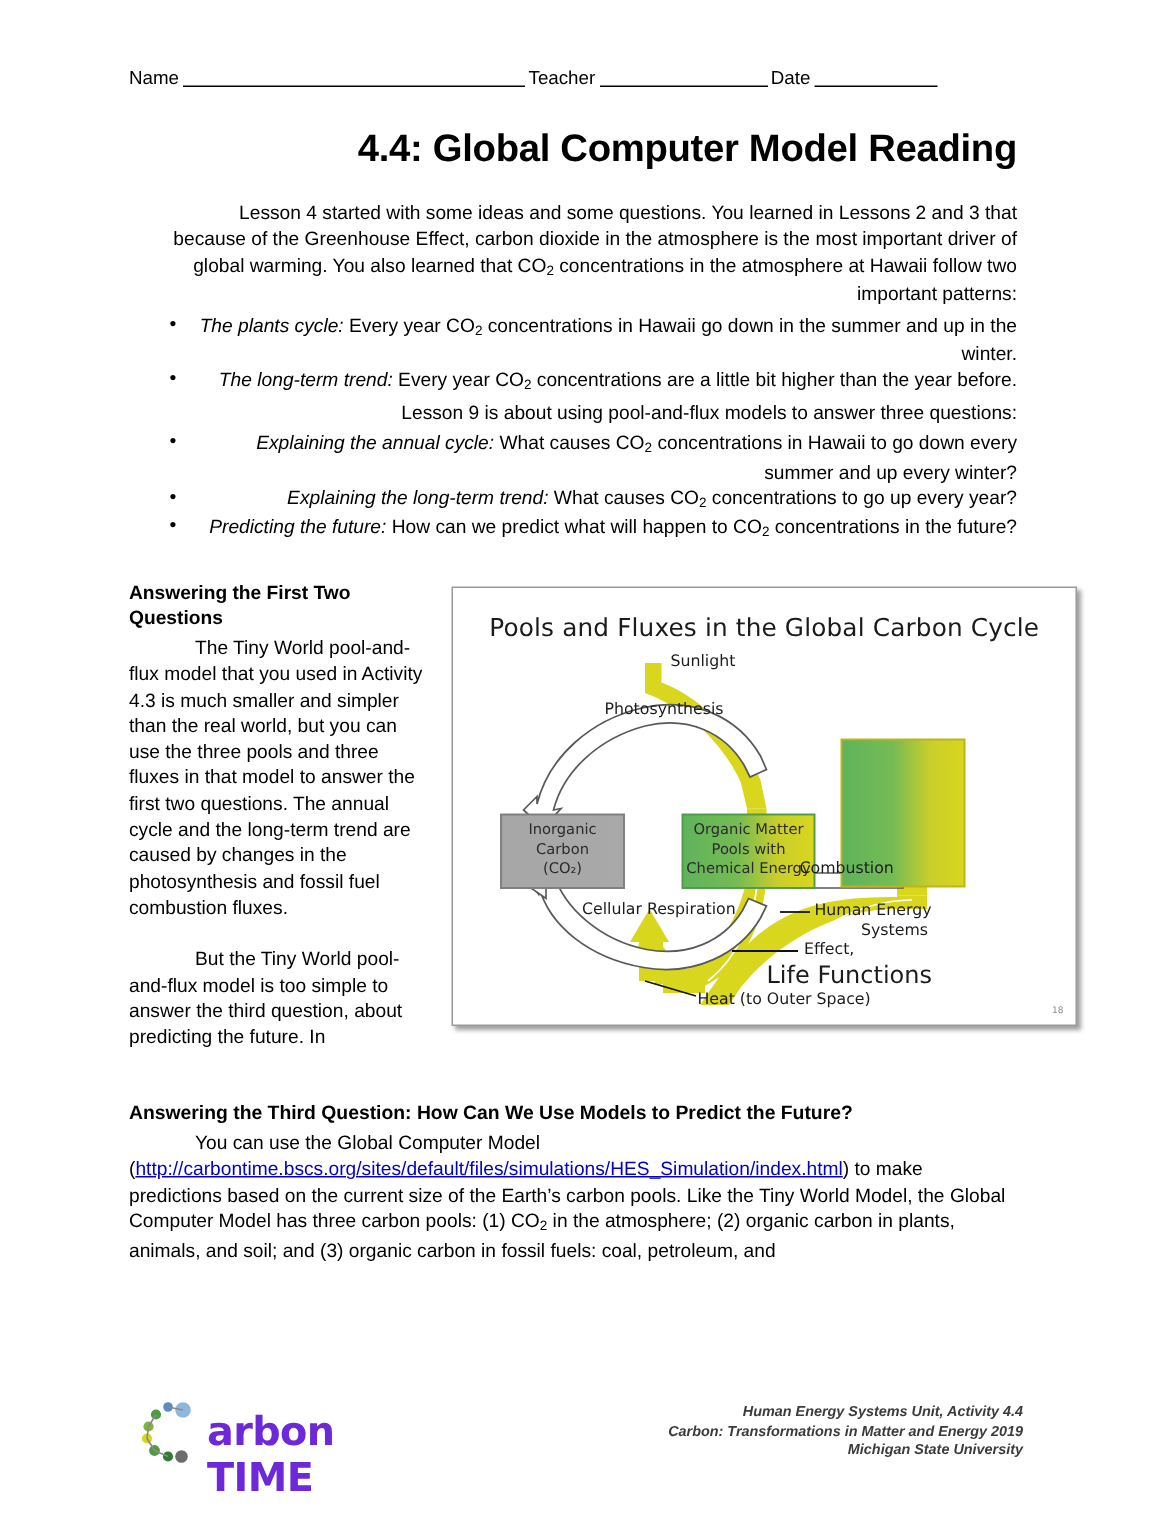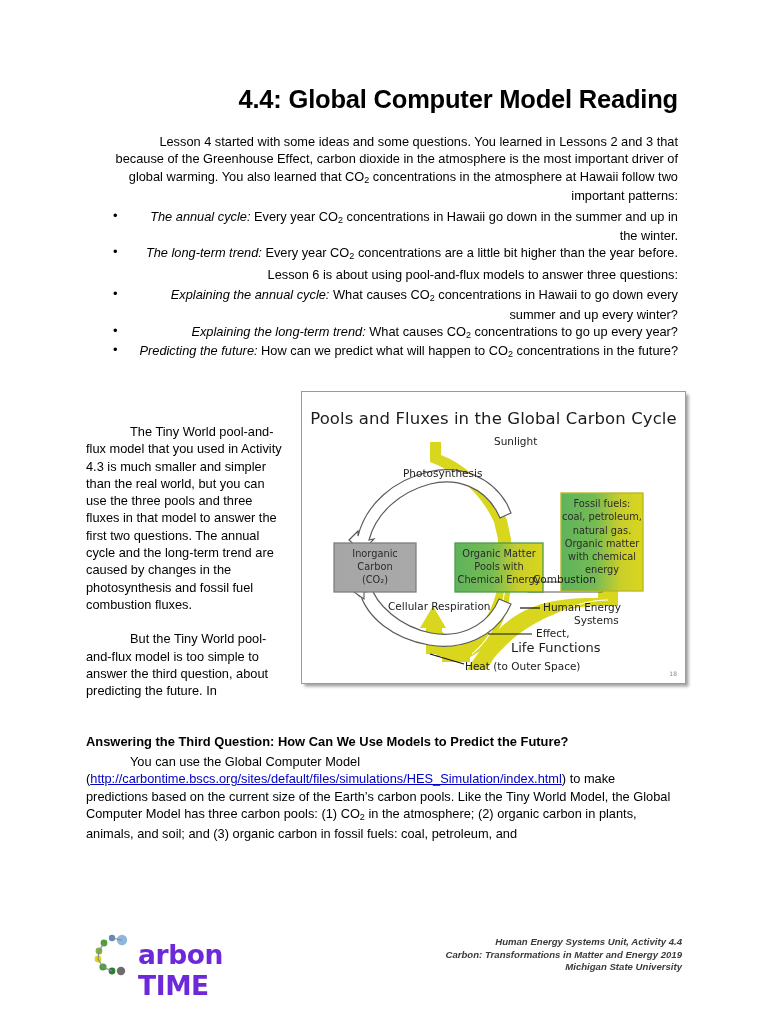--- a/index.html
+++ b/index.html
@@ -93,21 +93,21 @@
   .third-body {
     position: absolute; left: 86px; top: 753px; width: 592px;
     font-size: 12.8px; line-height: 17.4px;
   }
   .third-body p { margin: 0; }
   a.link { color: #0000c8; text-decoration: underline; }
 
   
   .figure {
     position: absolute; left: 301px; top: 391px;
-    width: 385px; height: 293px;
+    width: 417px; height: 293px;
     background: #fff;
     border: 1px solid #9a9a9a;
     box-shadow: 2.5px 2.5px 3px rgba(0,0,0,0.38);
     overflow: hidden;
   }
   .fig-title {
     position: absolute; left: 0; top: 17px; width: 100%;
     text-align: center;
     font-size: 16.5px;
     color: #1b1b1b;
@@ -144,40 +144,49 @@
     font-size: 9.6px; line-height: 12.6px;
     font-style: italic; font-weight: bold;
     color: #3b3b3b;
   }
 </style>
 </head>
 <body>
 
 <div class="page">
 
+  <div class="headerline">
+    <span class="hl-label">Name</span>
+    <span class="hl-rule name"></span>
+    <span class="hl-label">Teacher</span>
+    <span class="hl-rule teach"></span>
+    <span class="hl-label">Date</span>
+    <span class="hl-rule date"></span>
+  </div>
 
   <div class="doc-title">4.4: Global Computer Model Reading</div>
 
   <div class="body-col">
     <p class="indent"><span>Lesson 4 started with some ideas and some questions.  You learned in Lessons 2 and 3 that because of the Greenhouse Effect, carbon dioxide in the atmosphere is the most important driver of global warming.  You also learned that CO</span><sub>2</sub><span> concentrations in the atmosphere at Hawaii follow two important patterns:</span></p>
 
     <ul class="bullets">
-      <li><span class="it">The annual cycle:</span><span> Every year CO</span><sub>2</sub><span> concentrations in Hawaii go down in the summer and up in the winter.</span></li>
+      <li><span class="it">The plants cycle:</span><span> Every year CO</span><sub>2</sub><span> concentrations in Hawaii go down in the summer and up in the winter.</span></li>
       <li><span class="it">The long-term trend:</span><span> Every year CO</span><sub>2</sub><span> concentrations are a little bit higher than the year before.</span></li>
     </ul>
 
-    <p class="indent" style="margin-top:2px;">Lesson 6 is about using pool-and-flux models to answer three questions:</p>
+    <p class="indent" style="margin-top:2px;">Lesson 9 is about using pool-and-flux models to answer three questions:</p>
 
     <ul class="bullets">
       <li><span class="it">Explaining the annual cycle:</span><span> What causes CO</span><sub>2</sub><span> concentrations in Hawaii to go down every summer and up every winter?</span></li>
       <li><span class="it">Explaining the long-term trend:</span><span> What causes CO</span><sub>2</sub><span> concentrations to go up every year?</span></li>
       <li><span class="it">Predicting the future:</span><span> How can we predict what will happen to CO</span><sub>2</sub><span> concentrations in the future?</span></li>
     </ul>
   </div>
 
+  <div class="sec-head" id="sec-head-1">Answering the First Two Questions</div>
 
   <div class="left-col">
     <p class="indent">The Tiny World pool-and-flux model that you used in Activity 4.3 is much smaller and simpler than the real world, but you can use the three pools and three fluxes in that model to answer the first two questions.  The annual cycle and the long-term trend are caused by changes in the photosynthesis and fossil fuel combustion fluxes.</p>
     <p class="indent" style="margin-top:17px;">But the Tiny World pool-and-flux model is too simple to answer the third question, about predicting the future.  In</p>
   </div>
 
 
   <div id="sec-head-2">Answering the Third Question: How Can We Use Models to Predict the Future?</div>
   <div class="third-body">
     <p class="indent"><span>You can use the Global Computer Model (</span><a class="link" href="#">http://carbontime.bscs.org/sites/default/files/simulations/HES_Simulation/index.html</a><span>) to make predictions based on the current size of the Earth’s carbon pools.  Like the Tiny World Model, the Global Computer Model has three carbon pools: (1) CO</span><sub>2</sub><span> in the atmosphere; (2) organic carbon in plants, animals, and soil; and (3) organic carbon in fossil fuels: coal, petroleum, and</span></p>
@@ -252,47 +261,39 @@
 
       <rect x="32" y="151" width="82" height="49" fill="url(#gry)" stroke="#7F7F7F" stroke-width="1.3"></rect>
       <rect x="153" y="151" width="88" height="49" fill="url(#gy)" stroke="#4E9C4A" stroke-width="1.3"></rect>
       <rect x="259" y="101" width="82" height="98" fill="url(#gy)" stroke="#B9B61B" stroke-width="1.3"></rect>
 
       <line x1="218" y1="216" x2="238" y2="216" stroke="#111" stroke-width="1.2"></line>
       <line x1="186" y1="242" x2="230" y2="242" stroke="#111" stroke-width="1.2"></line>
       <line x1="128" y1="262" x2="162" y2="272" stroke="#111" stroke-width="1.2"></line>
     </svg>
 
-    <div class="fig-lab" style="left:145px; top:43px; font-size:10.5px;margin-left:47px;">Sunlight</div>
+    <div class="fig-lab" style="left:145px; top:43px; font-size:10.5px;">Sunlight</div>
     <div class="fig-lab" style="left:101px; top:75px; font-size:10.5px;">Photosynthesis</div>
     <div class="fig-lab" style="left:86px; top:208px; font-size:10.5px;">Cellular Respiration</div>
     <div class="fig-lab" style="left:231px; top:181px; font-size:10.5px;">Combustion</div>
     <div class="fig-lab" style="left:241px; top:209px; font-size:10.5px;">Human Energy</div>
     <div class="fig-lab" style="left:272px; top:222px; font-size:10.5px;">Systems</div>
     <div class="fig-lab" style="left:234px; top:235px; font-size:10.5px;">Effect,</div>
-    <div class="fig-lab" style="left:209px; top:248px; font-size:13px;">Life Functions</div>
+    <div class="fig-lab" style="left:209px; top:248px; font-size:16px;">Life Functions</div>
     <div class="fig-lab" style="left:163px; top:268px; font-size:10.5px;">Heat (to Outer Space)</div>
 
     <div class="fig-lab" style="left:32px; top:155px; width:82px; text-align:center; font-size:9.8px; line-height:13px; color:#2b2b2b;">
       <div>Inorganic</div>
       <div>Carbon</div>
       <div>(CO₂)</div>
     </div>
     <div class="fig-lab" style="left:151px; top:155px; width:92px; text-align:center; font-size:9.8px; line-height:13px; color:#2b2b2b;">
       <div>Organic Matter</div>
       <div>Pools with</div>
       <div>Chemical Energy</div>
-    </div>
-    <div class="fig-lab" style="left:258px; top:105px; width:84px; text-align:center; font-size:9.8px; line-height:13.3px; color:#2b2b2b;">
-      <div>Fossil fuels:</div>
-      <div>coal, petroleum,</div>
-      <div>natural gas.</div>
-      <div>Organic matter</div>
-      <div>with chemical</div>
-      <div>energy</div>
     </div>
 
     <div class="slide-no">18</div>
   </div>
 
   <div class="footer-logo">
     <svg width="50" height="50" viewBox="0 0 50 50">
       <circle cx="32" cy="10" r="5.2" fill="#8FB7DC"></circle>
       <circle cx="22" cy="8" r="3.2" fill="#5B8CBE"></circle>
       <circle cx="14" cy="13" r="3.4" fill="#4E9C3F"></circle>

